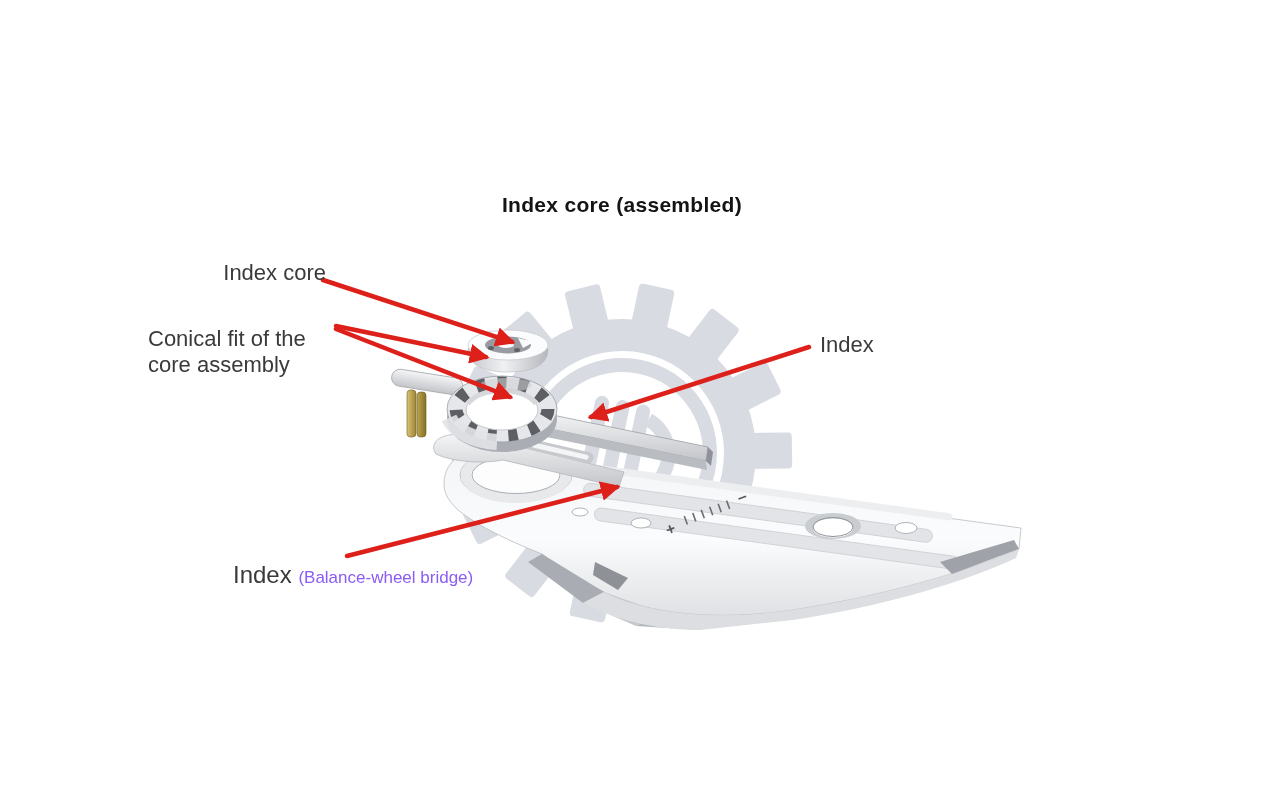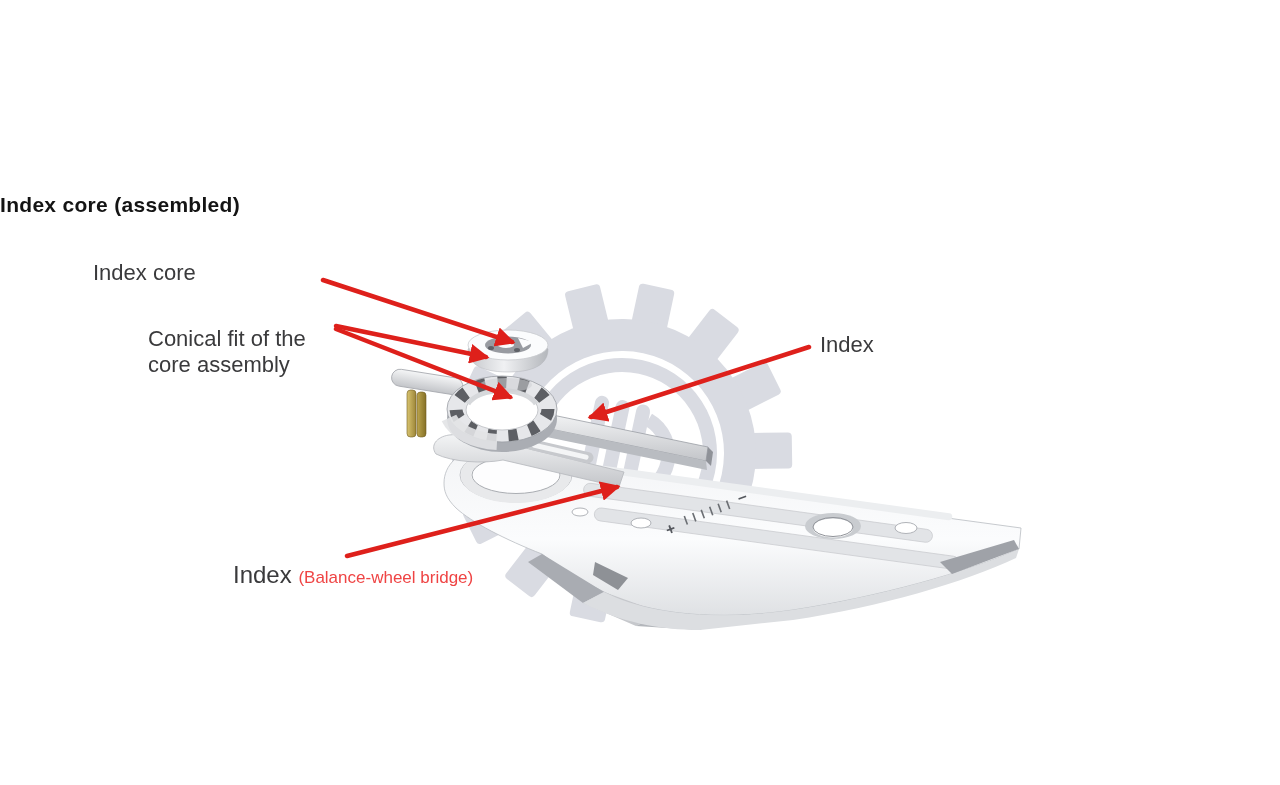--- a/index.html
+++ b/index.html
@@ -9,29 +9,29 @@
     --watermark:#d9dbe2;
     --gold:#b2974d;
   }
   html,body{margin:0;padding:0;background:#fff;}
   .canvas{
     position:relative;width:1280px;height:785px;background:#ffffff;overflow:hidden;
     font-family:"Liberation Sans", sans-serif;
   }
   .stage{position:absolute;left:0;top:0;}
   .title{
-    position:absolute;top:193px;left:0;width:1244px;text-align:left;
+    position:absolute;top:193px;left:0;width:1244px;text-align:center;
     font-size:21px;font-weight:700;letter-spacing:.3px;color:var(--title_text);
   }
   .lbl{position:absolute;color:var(--label_text);font-size:22px;line-height:26px;}
-  .lbl-index-core{top:260px;left:93px;width:200px;}
+  .lbl-index-core{top:260px;left:126px;width:200px;text-align:right;}
   .lbl-conical{top:300px;left:148px;margin-top:26px;}
   .lbl-index{top:332px;left:820px;}
   .lbl-cock{top:562px;left:233px;font-size:24px;}
-  .lbl-cock .sub{font-size:17px;color:#ef4444;}
+  .lbl-cock .sub{font-size:17px;color:#8b5cf6;}
   
   .wm{fill:var(--watermark);}
   .arrow{stroke:var(--arrow);stroke-width:4.5;fill:none;stroke-linecap:round;}
   .ah{fill:var(--arrow);}
   .scale-txt{font-family:"Liberation Sans",sans-serif;font-size:16px;fill:#55585e;font-weight:700;}
 </style>
 </head>
 <body>
 
 <div class="canvas">

